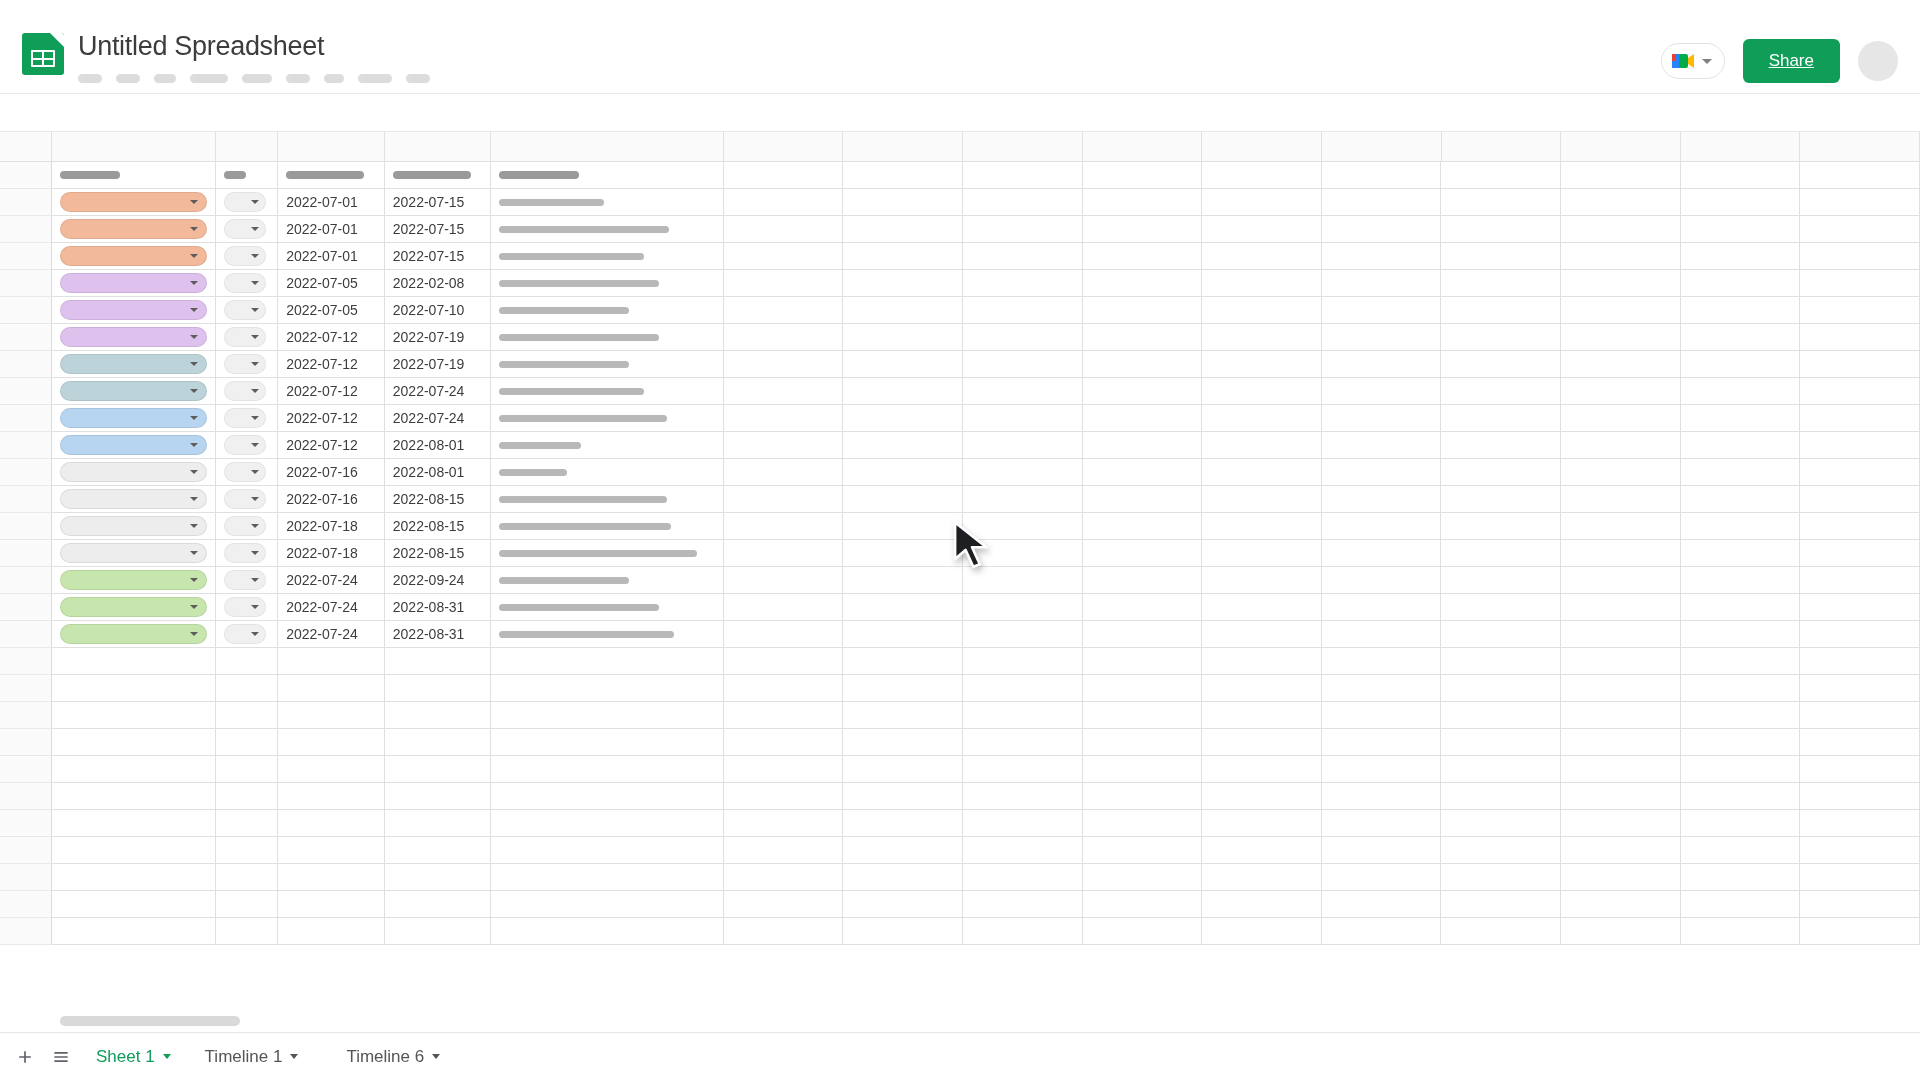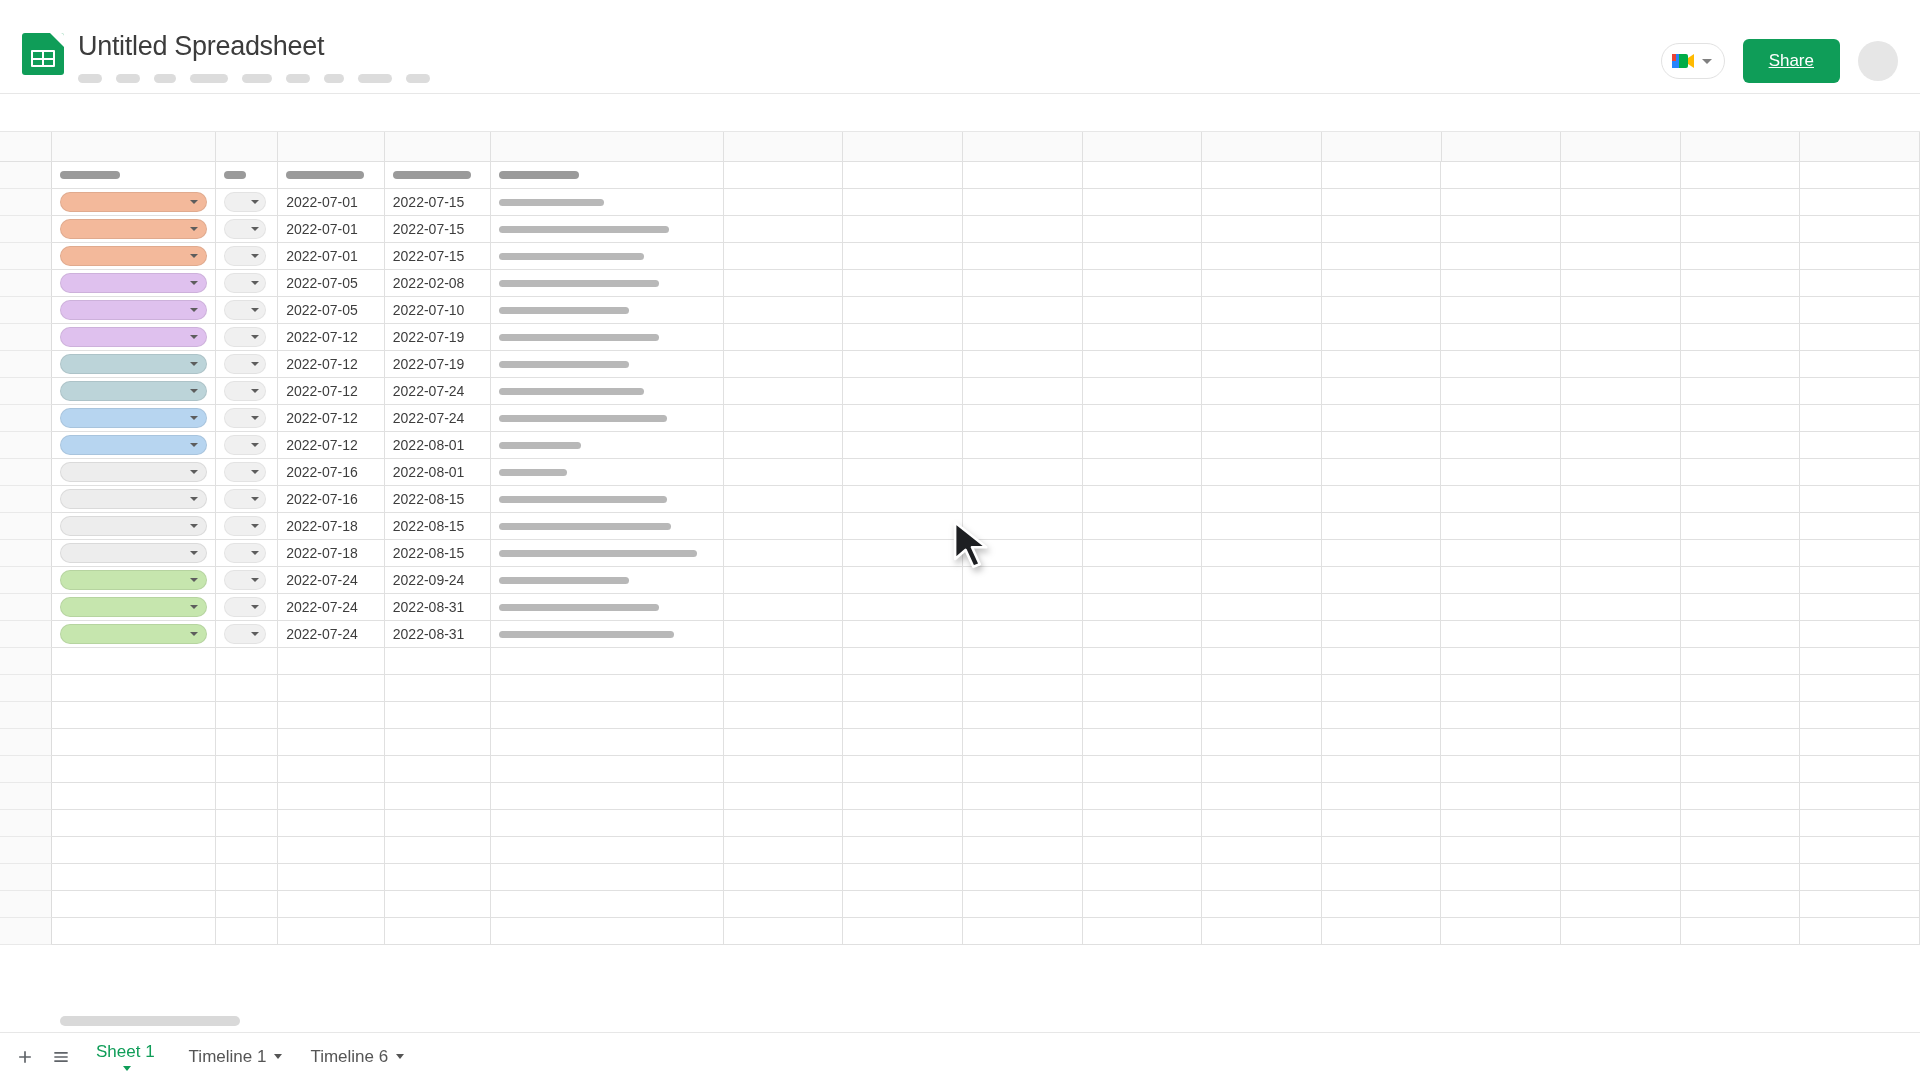--- a/index.html
+++ b/index.html
@@ -58,21 +58,21 @@
   
   .cursor { position:absolute; left:950px; top:388px; width:44px; height:52px; pointer-events:none; filter: drop-shadow(2px 4px 3px rgba(0,0,0,0.25));}
   .cursor svg { width:44px; height:52px;}
 
   
   .hscroll { position:absolute; left:60px; bottom:6px; height:10px; width:180px; background:#d9d9d9; border-radius:6px;}
 
   
   .sheet-tabs { height:48px; display:flex; align-items:center; gap:6px; padding:0 10px; border-top:1px solid #e7e7e7; font-size:17px; color:#555;}
   .tab-btn { display:flex; align-items:center; gap:4px; padding:10px 14px; border-radius:6px 6px 0 0; cursor:pointer;}
-  .tab-btn.active { color:#0f9d58; font-weight:500;flex-direction:column;}
+  .tab-btn.active { color:#0f9d58; font-weight:500;}
   .tab-btn .chev{width:0;height:0;border-left:4px solid transparent;border-right:4px solid transparent;border-top:5px solid currentColor; margin-left:4px;}
   .icon-btn { width:30px; height:30px; display:flex; align-items:center; justify-content:center; color:#5f6368; cursor:pointer;}
   .plus svg, .hamburger svg { width:20px; height:20px; }
 </style>
 </head>
 <body>
 
 <div class="top-bar">
   <div class="app-logo">
       <div class="grid"></div>
@@ -917,21 +917,21 @@
   </div>
   <div class="icon-btn hamburger">
     <svg viewBox="0 0 24 24">
         <path d="M4 6h16v2h-16z M4 11h16v2h-16z M4 16h16v2h-16z" fill="#5f6368"></path>
       </svg>
   </div>
   <div class="tab-btn active">
     <span>Sheet 1</span>
       <span class="chev"></span>
   </div>
-  <div id="other-tabs" style="display:flex;">
+  <div id="other-tabs" style="display:flex;gap:20px;">
       <div class="tab-btn">
         <span>Timeline 1</span>
         <span class="chev"></span>
       </div>
       <div class="tab-btn">
         <span>Timeline 6</span>
         <span class="chev"></span>
       </div>
     </div>
 </div>

